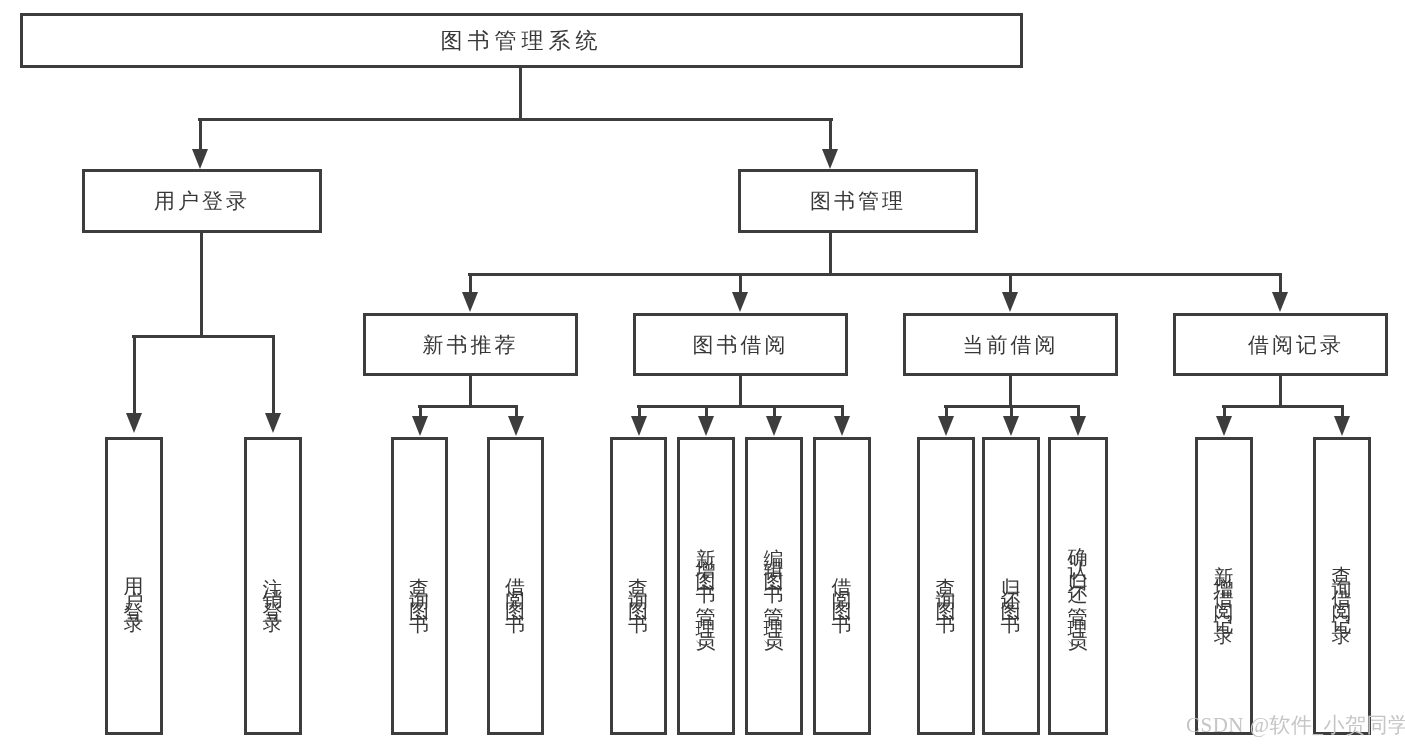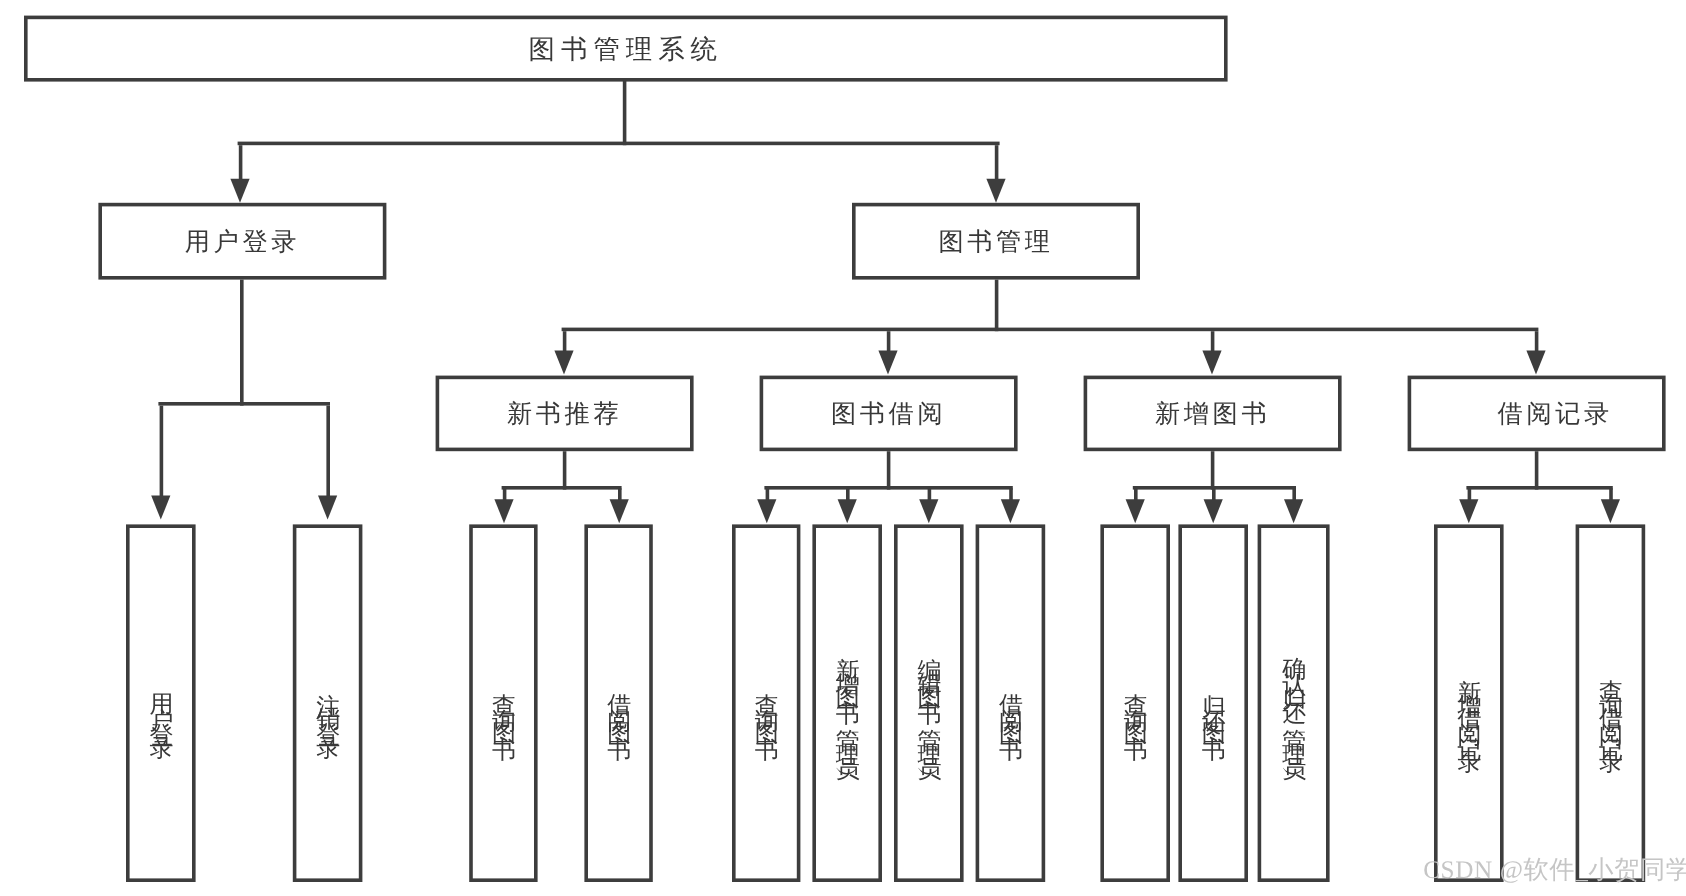--- a/index.html
+++ b/index.html
@@ -62,34 +62,34 @@
 <div class="canvas">
 
   <div class="box root-box" style="left:20px; top:13px; width:1003px; height:55px;">
     <span>图书管理系统</span>
   </div>
 
   <div class="box hbox" style="left:82px; top:169px; width:240px; height:64px;">
     <span>用户登录</span>
   </div>
 
-  <div class="box hbox" style="left:710px; top:169px; width:240px; height:64px;">
+  <div class="box hbox" style="left:738px; top:169px; width:240px; height:64px;">
     <span>图书管理</span>
   </div>
 
   <div class="box hbox" style="left:363px; top:313px; width:215px; height:63px;">
     <span>新书推荐</span>
   </div>
 
   <div class="box hbox" style="left:633px; top:313px; width:215px; height:63px;">
     <span>图书借阅</span>
   </div>
 
   <div class="box hbox" style="left:903px; top:313px; width:215px; height:63px;">
-    <span>新增图书</span>
+    <span>当前借阅</span>
   </div>
 
   <div class="box hbox" style="left:1173px; top:313px; width:215px; height:63px;padding-left:31px;">
     <span>借阅记录</span>
   </div>
 
   <div class="box leaf" style="left:105px; width:58px;">
     <span class="vtext">用户登录</span>
   </div>
   <div class="box leaf" style="left:244px; width:58px;">

